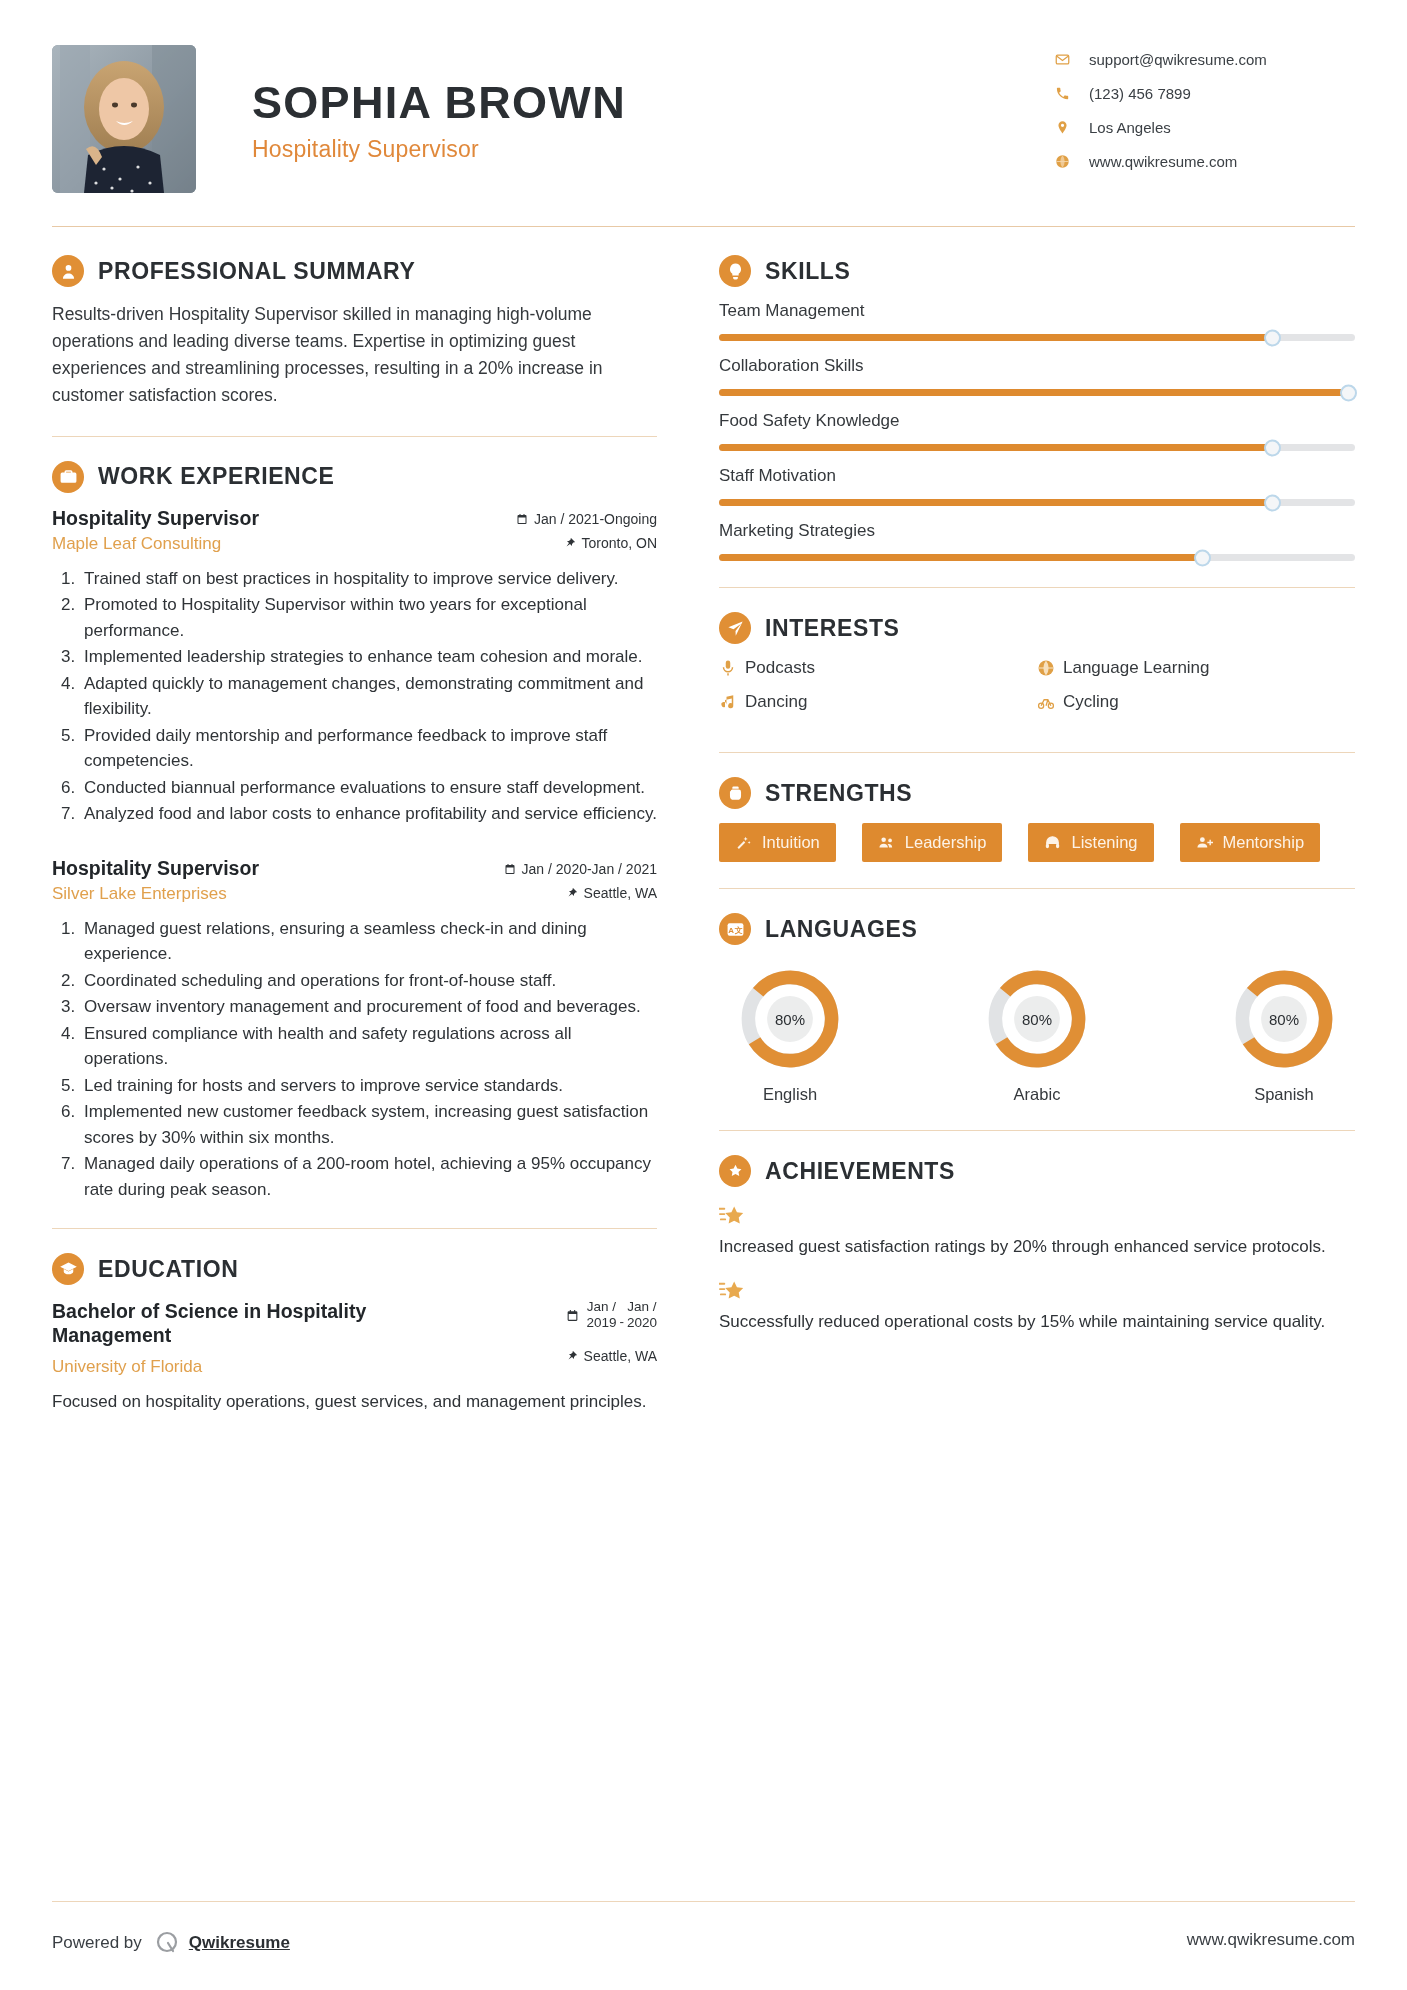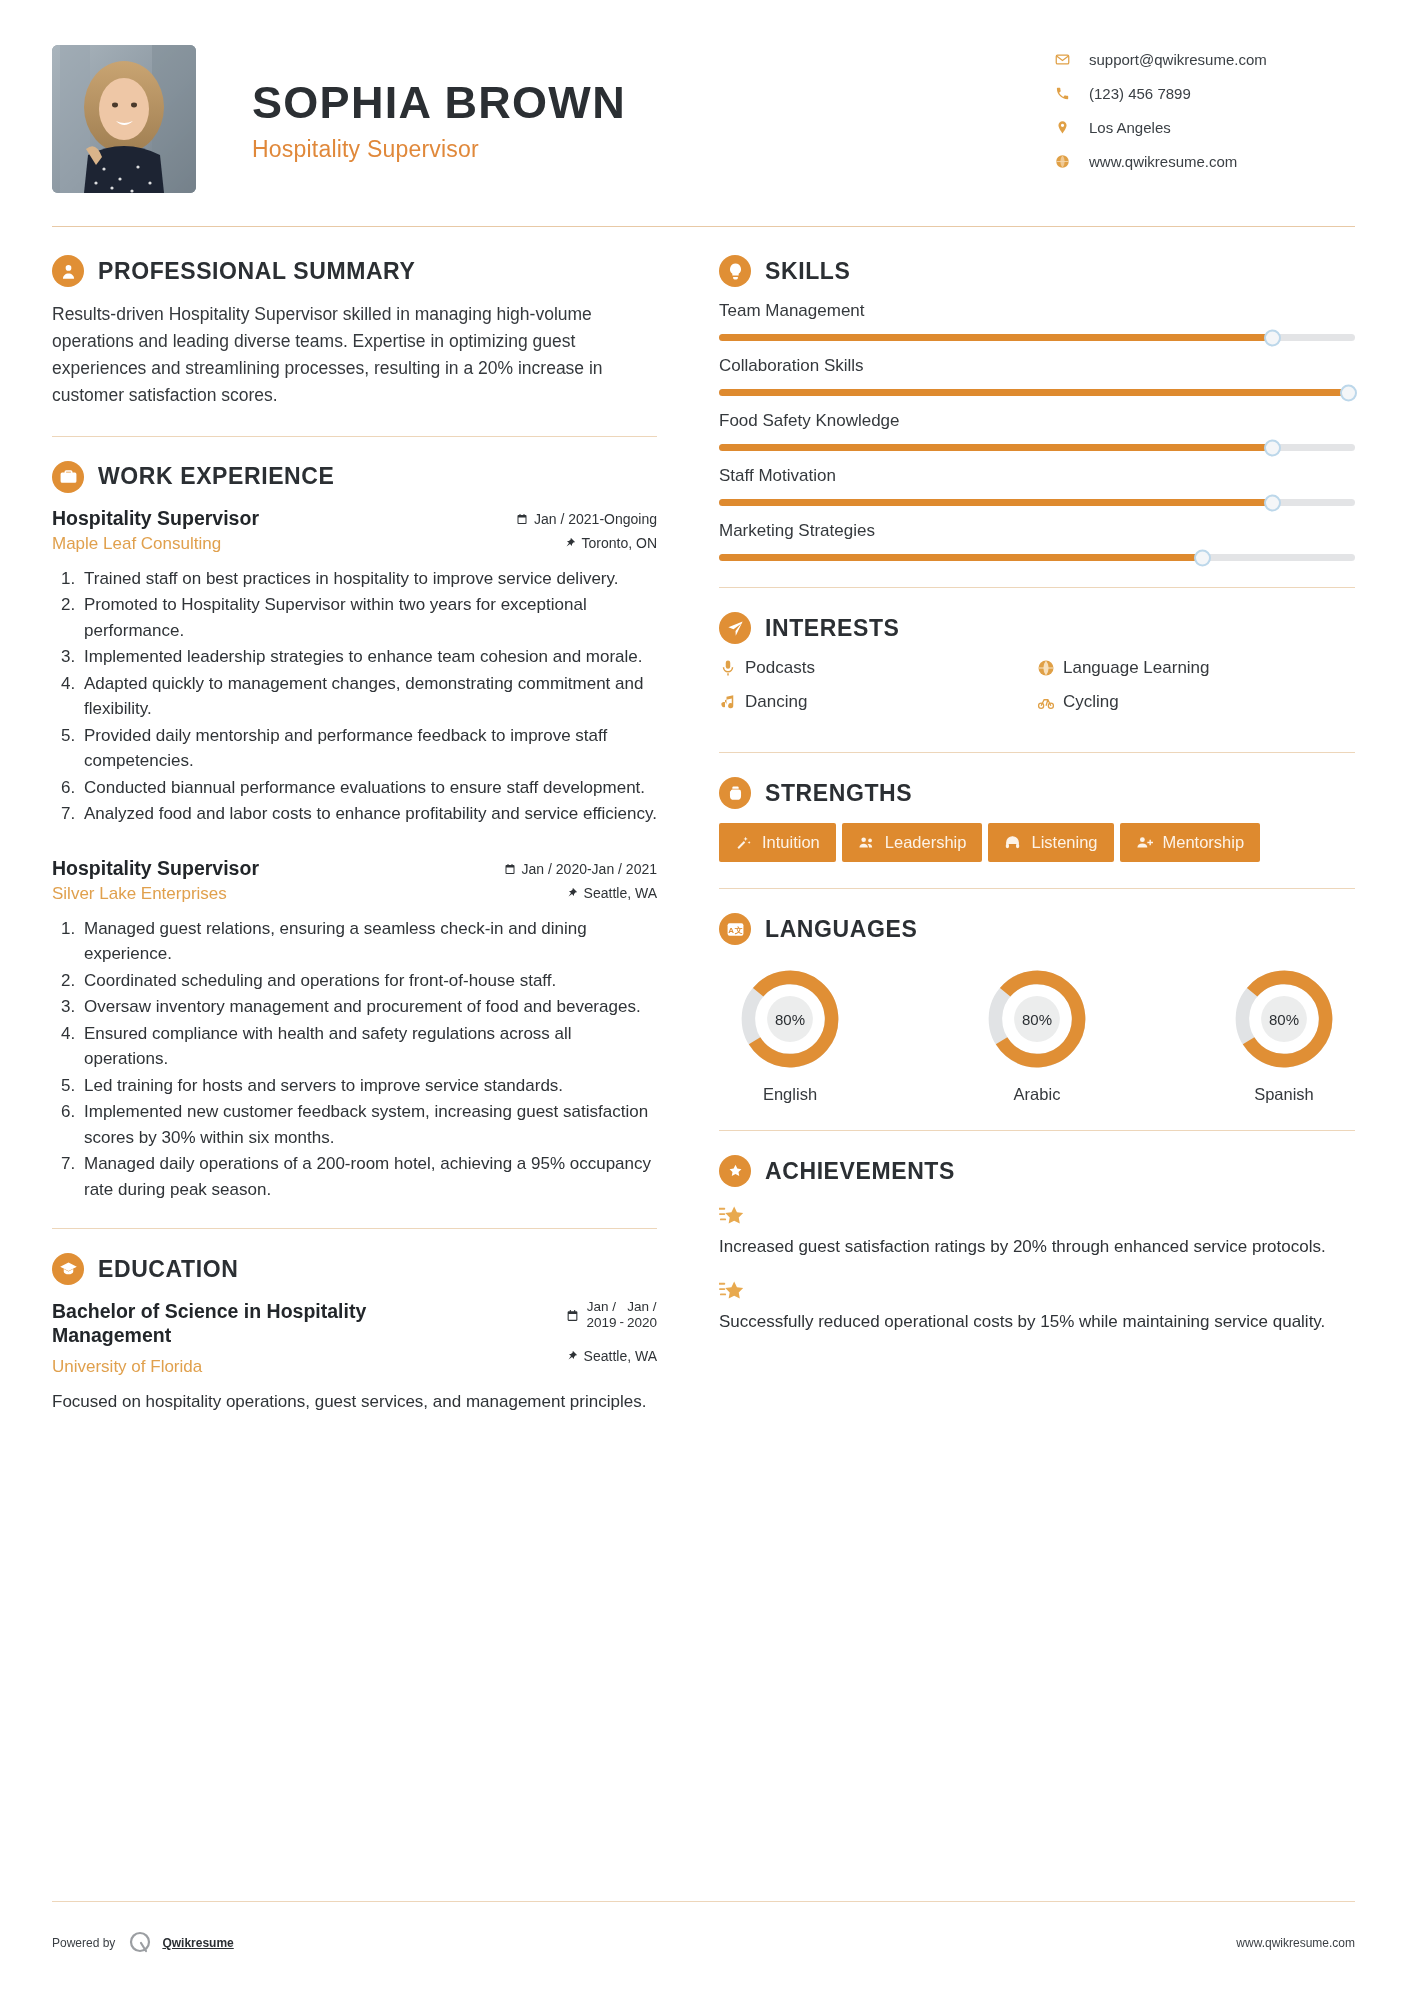--- a/index.html
+++ b/index.html
@@ -196,21 +196,21 @@
     display: flex;
     align-items: center;
     font-size: 17px;
     color: #35393d;
     margin-bottom: 14px;
   }
   .interest .ii { width: 26px; flex: 0 0 26px; display:flex; align-items:center; }
   .interest .ii svg { width: 18px; height: 18px; }
 
   
-  .strengths { display: flex; flex-wrap: wrap; gap: 12px 6px; }
+  .strengths { display: flex; flex-wrap: wrap; gap: 12px 26px; }
   .pill {
     background: #de8a2f;
     color: #fdf3e7;
     font-size: 16.5px;
     padding: 10px 16px;
     display: flex;
     align-items: center;
     border-radius: 2px;
   }
   .pill svg { width: 17px; height: 17px; margin-right: 10px; fill: #fdf3e7; }
@@ -230,22 +230,22 @@
   
   .ach { display: flex; margin-bottom: 16px; flex-direction: column; }
   .ach .ai { width: 34px; flex: 0 0 34px; padding-top: 3px;}
   .ach .ai svg { width: 25px; height: 22px; }
   .ach .at { font-size: 17px; line-height: 1.45; color: #2f3337; }
 
   
   .footer {
     position: absolute;
     left: 52px; right: 52px; bottom: 34px;
-    display: flex; align-items: center; justify-content: space-between;
-    font-size: 12px; color: #3a3f44;
+    display: flex; align-items: flex-start; justify-content: space-between;
+    font-size: 17px; color: #3a3f44;
   }
   .footer .pb { display: flex; align-items: center; }
   .footer .qlogo { margin: 0 9px 0 12px; }
   .footer .qlogo svg { width: 26px; height: 26px; display:block;}
   .footer .qname { text-decoration: underline; font-weight: 700; color:#2b2f33;}
   .footer-line { position:absolute; left:52px; right:52px; bottom:88px; height:1px; background:#edd6ba; }
 </style>
 </head>
 <body>
 

